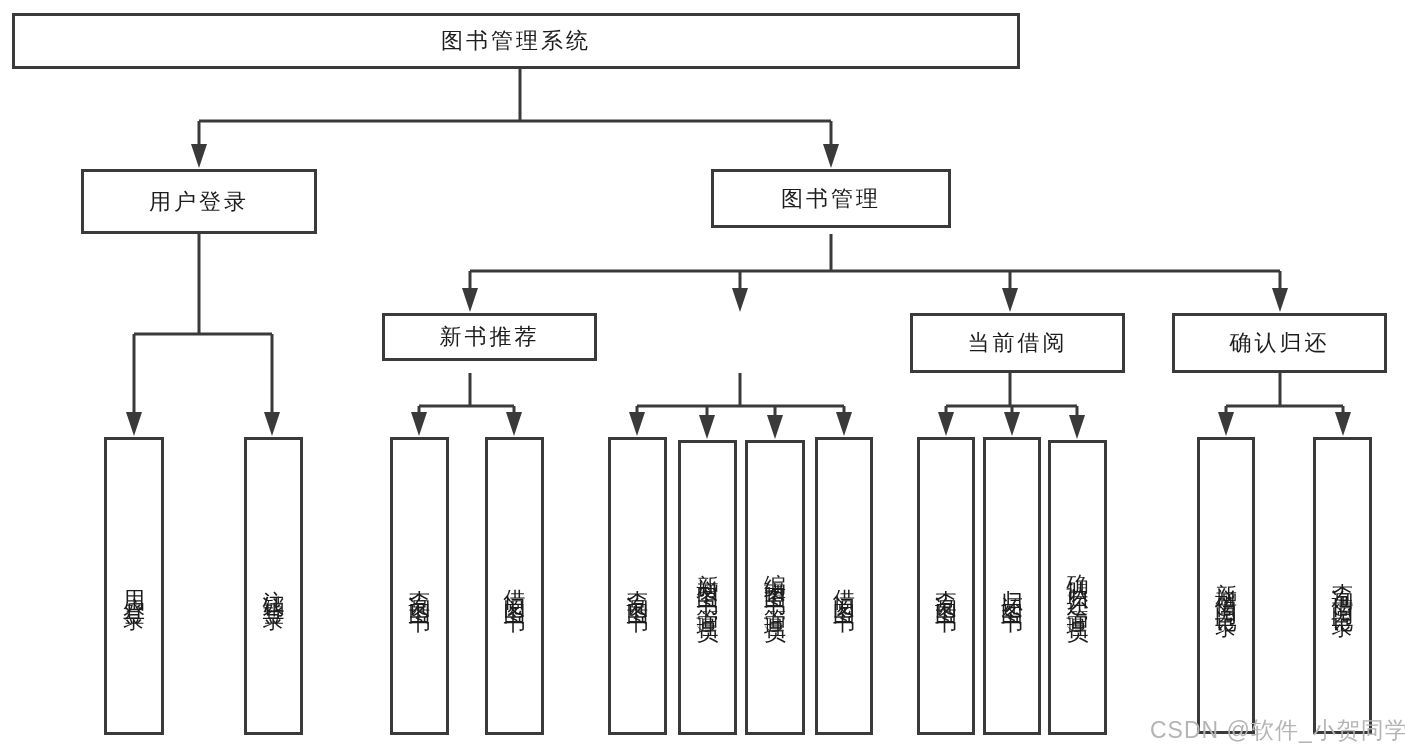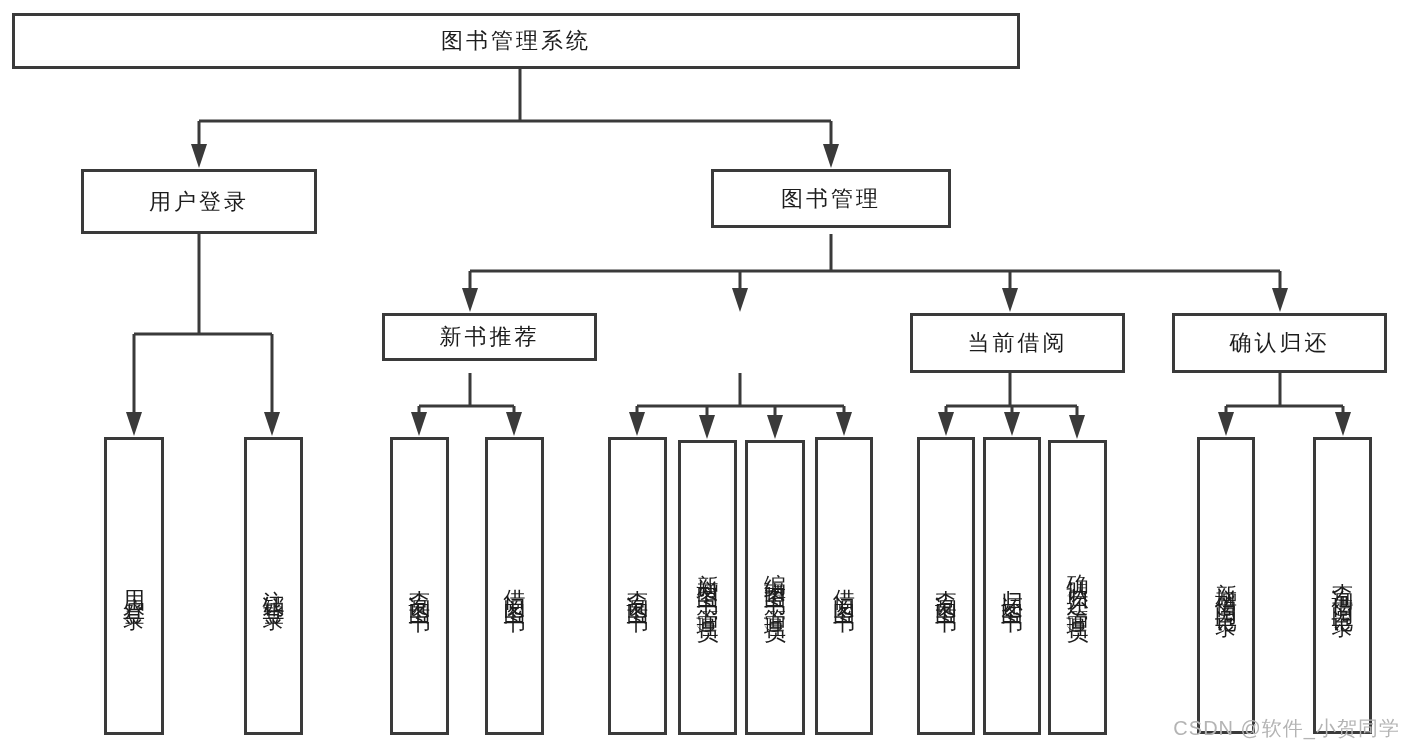--- a/index.html
+++ b/index.html
@@ -44,21 +44,21 @@
   #connectors polygon{
     fill:#3a3a3a;
     stroke:none;
   }
   #watermark{
     position:absolute;
     left:1150px;
     top:715px;
     width:250px;
     text-align:right;
-    font-size:20px;
+    font-size:23px;
     color:#b4b4b4;
     letter-spacing:1px;
     white-space:nowrap;
   }
 </style>
 </head>
 <body>
 
 <div id="stage">
 

